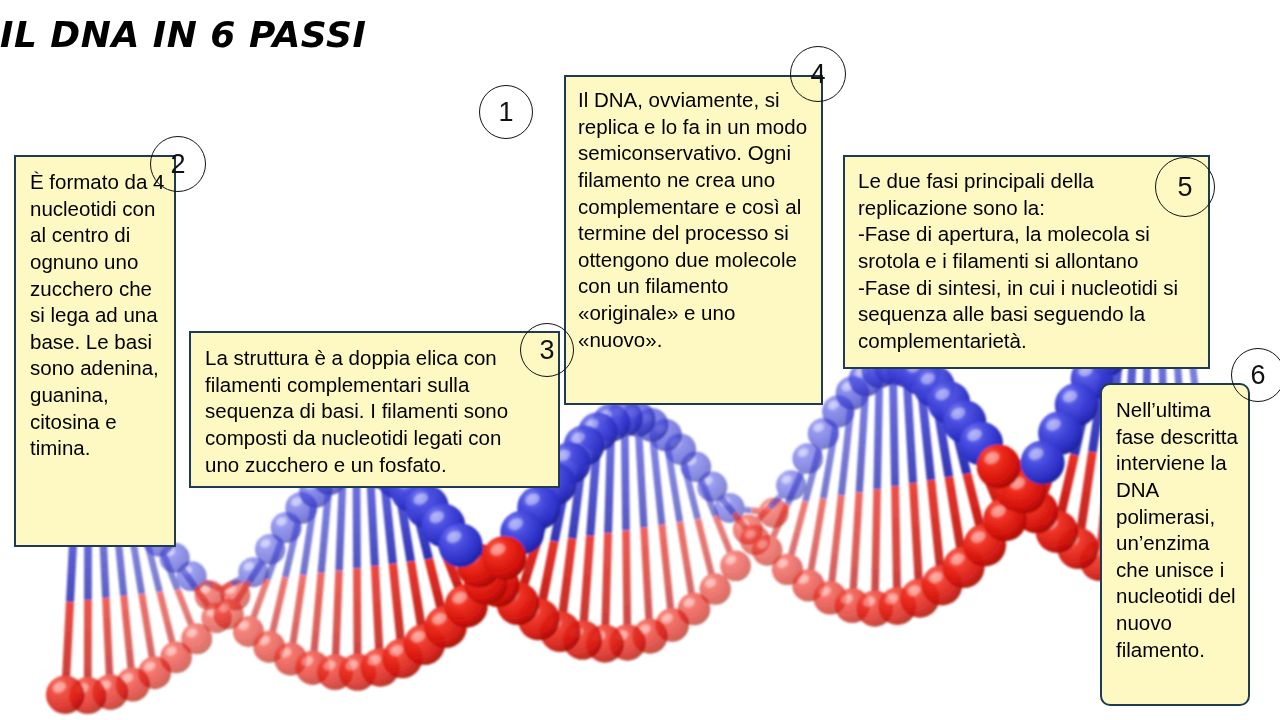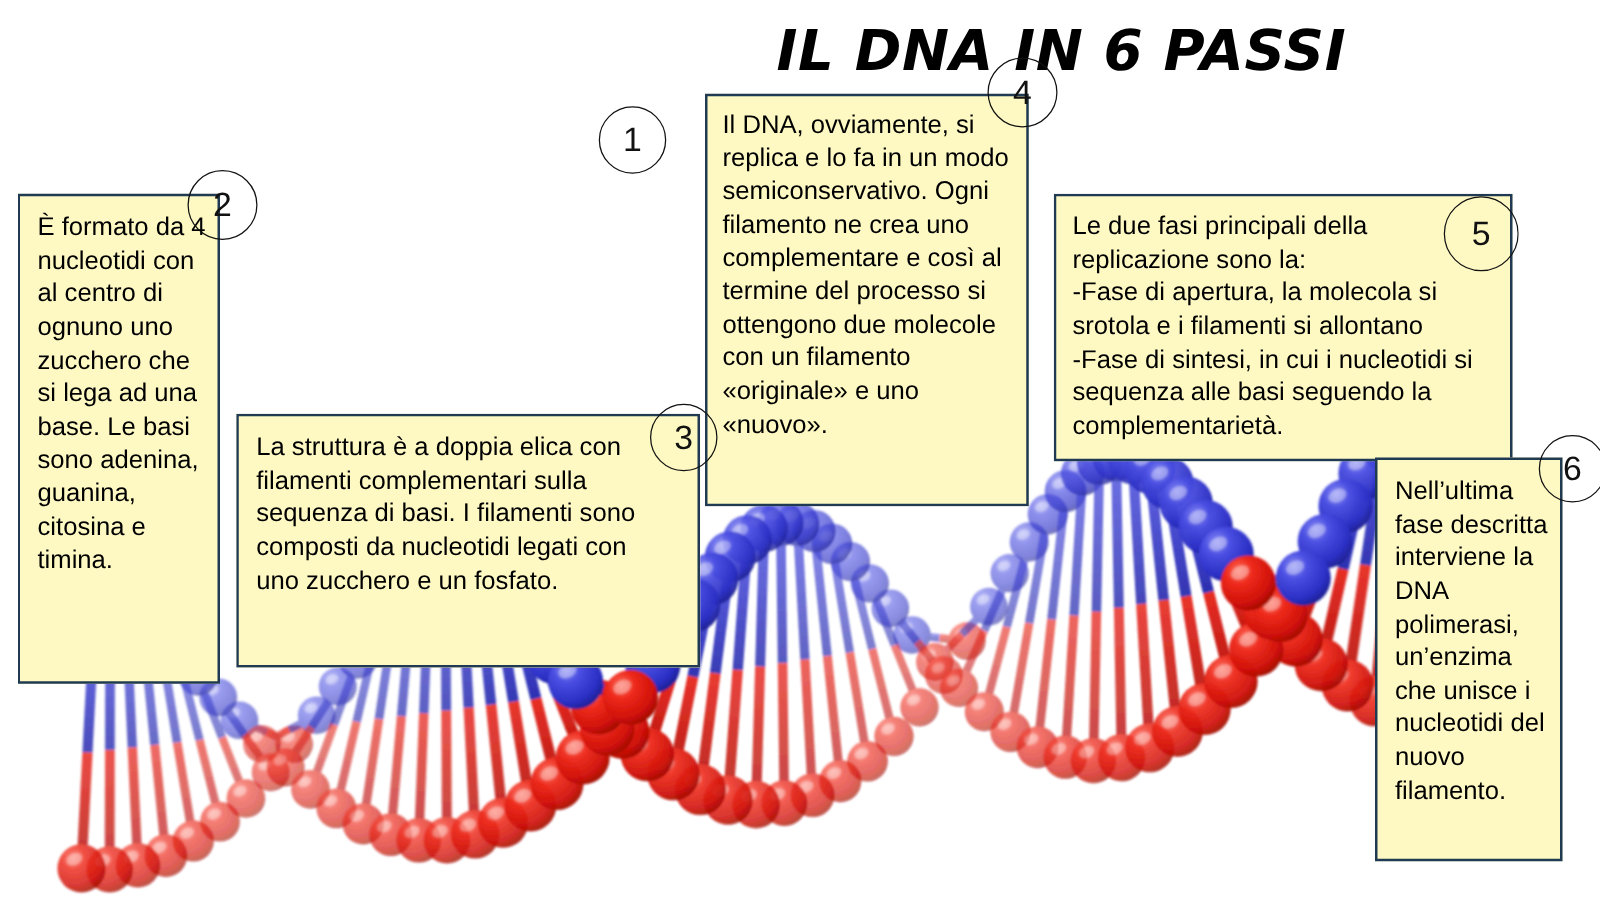--- a/index.html
+++ b/index.html
@@ -8,24 +8,24 @@
     background:#ffffff;
     font-family:"Liberation Sans", sans-serif;
     overflow:hidden;
     position:relative;
   }
   #stage{position:absolute;left:0;top:0;width:1280px;height:720px;overflow:hidden;background:#fff;}
 
   
   .title{
     position:absolute;left:0;top:14px;width:1077px;
-    text-align:right;
+    text-align:left;
     font-family:"DejaVu Sans", sans-serif;
     font-weight:bold;font-style:italic;
-    font-size:45px;letter-spacing:.5px;color:#000;
+    font-size:36px;letter-spacing:.5px;color:#000;
     white-space:nowrap;
   }
 
   
   #dna{position:absolute;left:0;top:0;width:1280px;height:720px;z-index:1;pointer-events:none;}
 
   
   .box{
     position:absolute;z-index:3;
     background:#fef9c3;
@@ -33,24 +33,24 @@
     box-sizing:border-box;
     color:#000;
     font-family:"Liberation Sans", sans-serif;
     font-size:20.5px;
     line-height:1.30;
   }
   .box .txt{display:block;white-space:pre-line;}
 
   #box1{left:268px;top:106px;width:250px;height:174px;padding:14px 12px 8px 16px;}
   #box2{left:14px;top:155px;width:162px;height:392px;padding:12px 8px 6px 14px;}
-  #box3{left:189px;top:331px;width:371px;height:203px;padding:12px 24px 6px 14px;}
+  #box3{left:189px;top:331px;width:371px;height:157px;padding:12px 24px 6px 14px;}
   #box4{left:564px;top:75px;width:259px;height:330px;padding:10px 8px 6px 12px;}
   #box5{left:843px;top:155px;width:367px;height:214px;padding:11px 10px 6px 13px;}
-  #box6{left:1100px;top:366px;width:150px;height:323px;padding:12px 8px 6px 14px;}
+  #box6{left:1100px;top:383px;width:150px;height:323px;padding:12px 8px 6px 14px;border-radius:10px;}
 
   #box1 .txt,#box3 .txt,#box4 .txt,#box5 .txt{font-size:20.5px;}
   #box2 .txt,#box6 .txt{font-size:20.5px;}
 
   
   .numcircle{
     position:absolute;z-index:4;
     border:1.6px solid #111;
     border-radius:50%;
     background:transparent;

